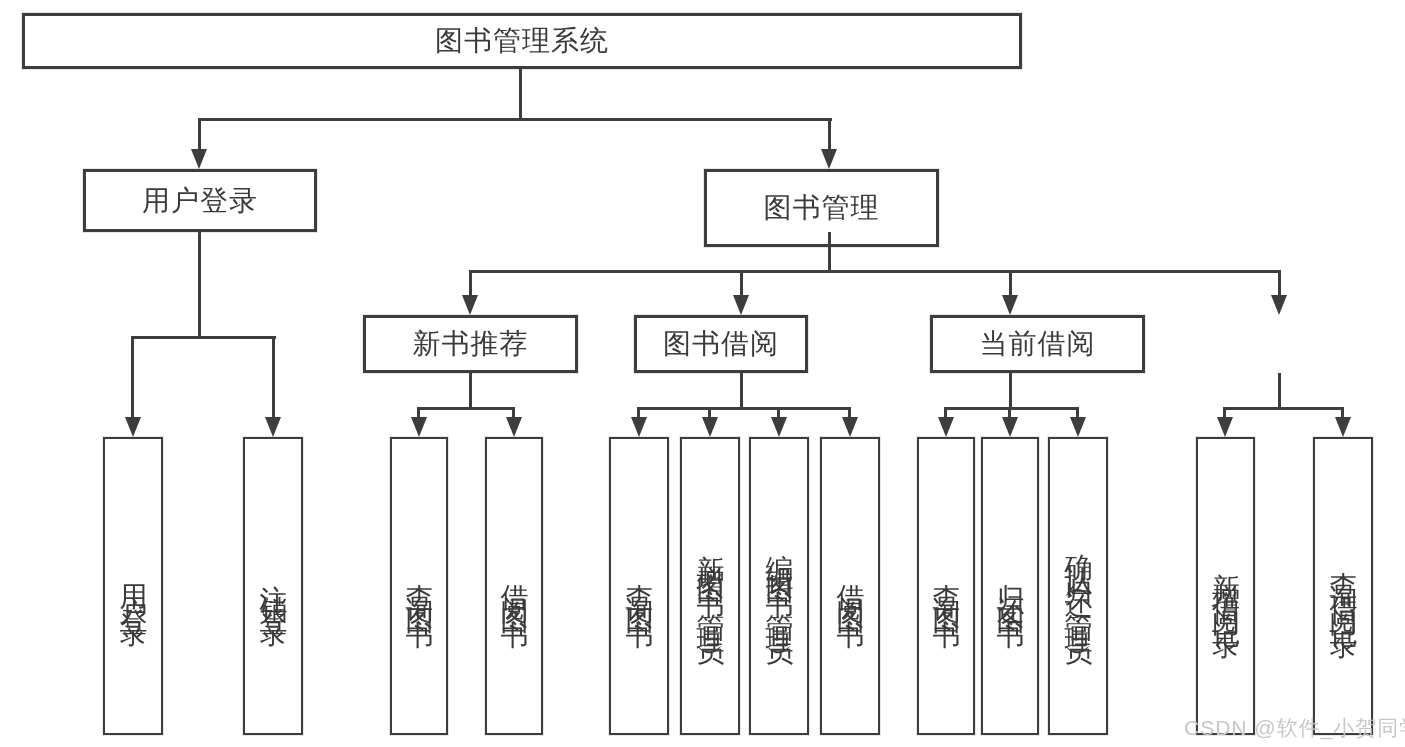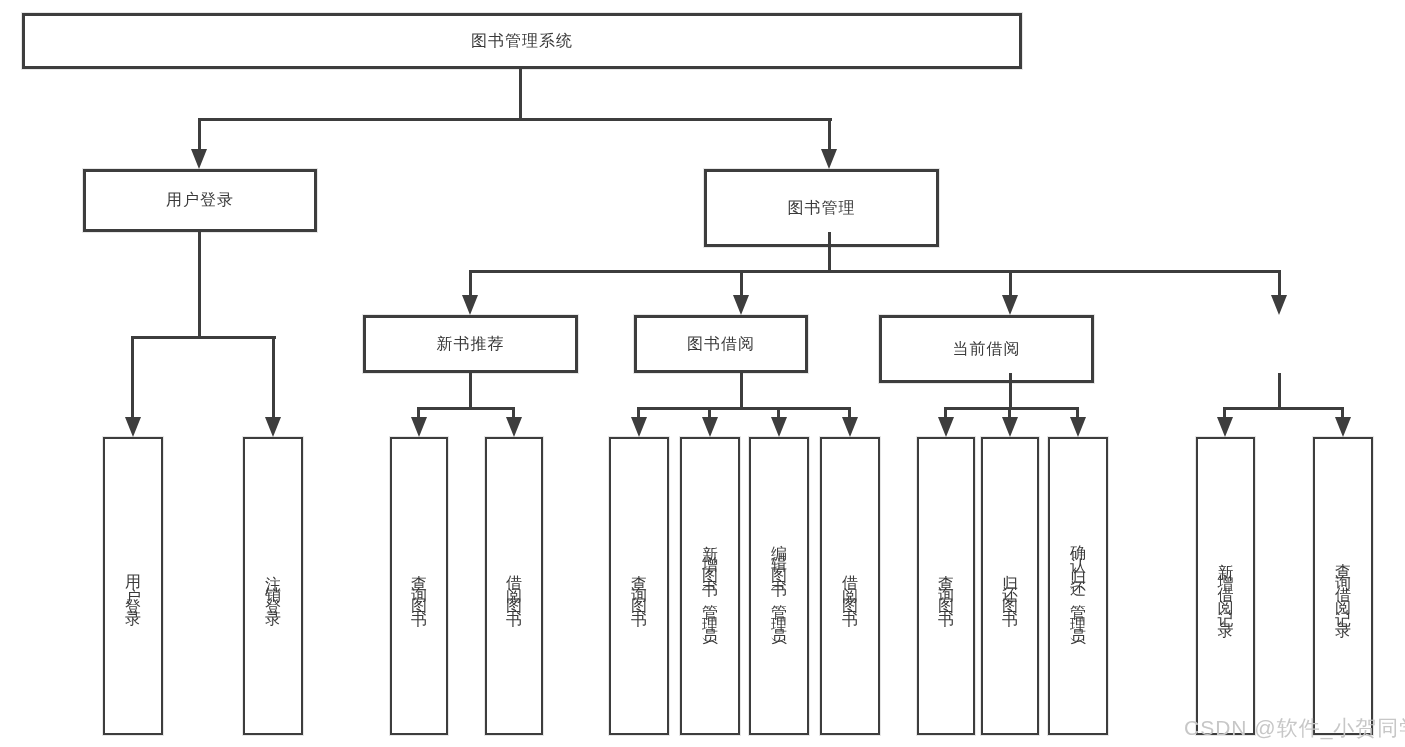--- a/index.html
+++ b/index.html
@@ -16,21 +16,21 @@
     background: #ffffff;
     border: 3px solid #3d3d3d;
     box-sizing: border-box;
     display: flex;
     align-items: center;
     justify-content: center;
     box-shadow: 0 0 0 1px rgba(60,60,60,0.12);
   }
   .box.v { border-width: 2px; }
   .lbl {
-    font-size: 16px;
+    font-size: 28px;
     color: #3a3a3a;
     letter-spacing: 1px;
     white-space: nowrap;
   }
   .box.v .lbl {
     writing-mode: vertical-rl;
     text-orientation: mixed;
     letter-spacing: 12px;
     white-space: normal;
     line-height: 1;
@@ -94,21 +94,21 @@
   <div class="arrow" style="left:1002px;top:295px"></div>
   <div class="seg" style="left:1278px;top:273px;width:3px;height:25px"></div>
   <div class="arrow" style="left:1271px;top:295px"></div>
 
   <div class="box h" style="left:363px;top:315px;width:215px;height:58px">
     <span class="lbl">新书推荐</span>
   </div>
   <div class="box h" style="left:634px;top:315px;width:174px;height:58px">
     <span class="lbl">图书借阅</span>
   </div>
-  <div class="box h" style="left:879px;top:315px;width:215px;height:68px">
+  <div class="box h" style="left:930px;top:315px;width:215px;height:58px">
     <span class="lbl">当前借阅</span>
   </div>
 
   <div class="seg" style="left:469px;top:373px;width:3px;height:37px"></div>
   <div class="seg" style="left:417px;top:407px;width:98px;height:3px"></div>
   <div class="seg" style="left:417px;top:410px;width:3px;height:9px"></div>
   <div class="arrow" style="left:411px;top:417px"></div>
   <div class="seg" style="left:512px;top:410px;width:3px;height:9px"></div>
   <div class="arrow" style="left:506px;top:417px"></div>
 

